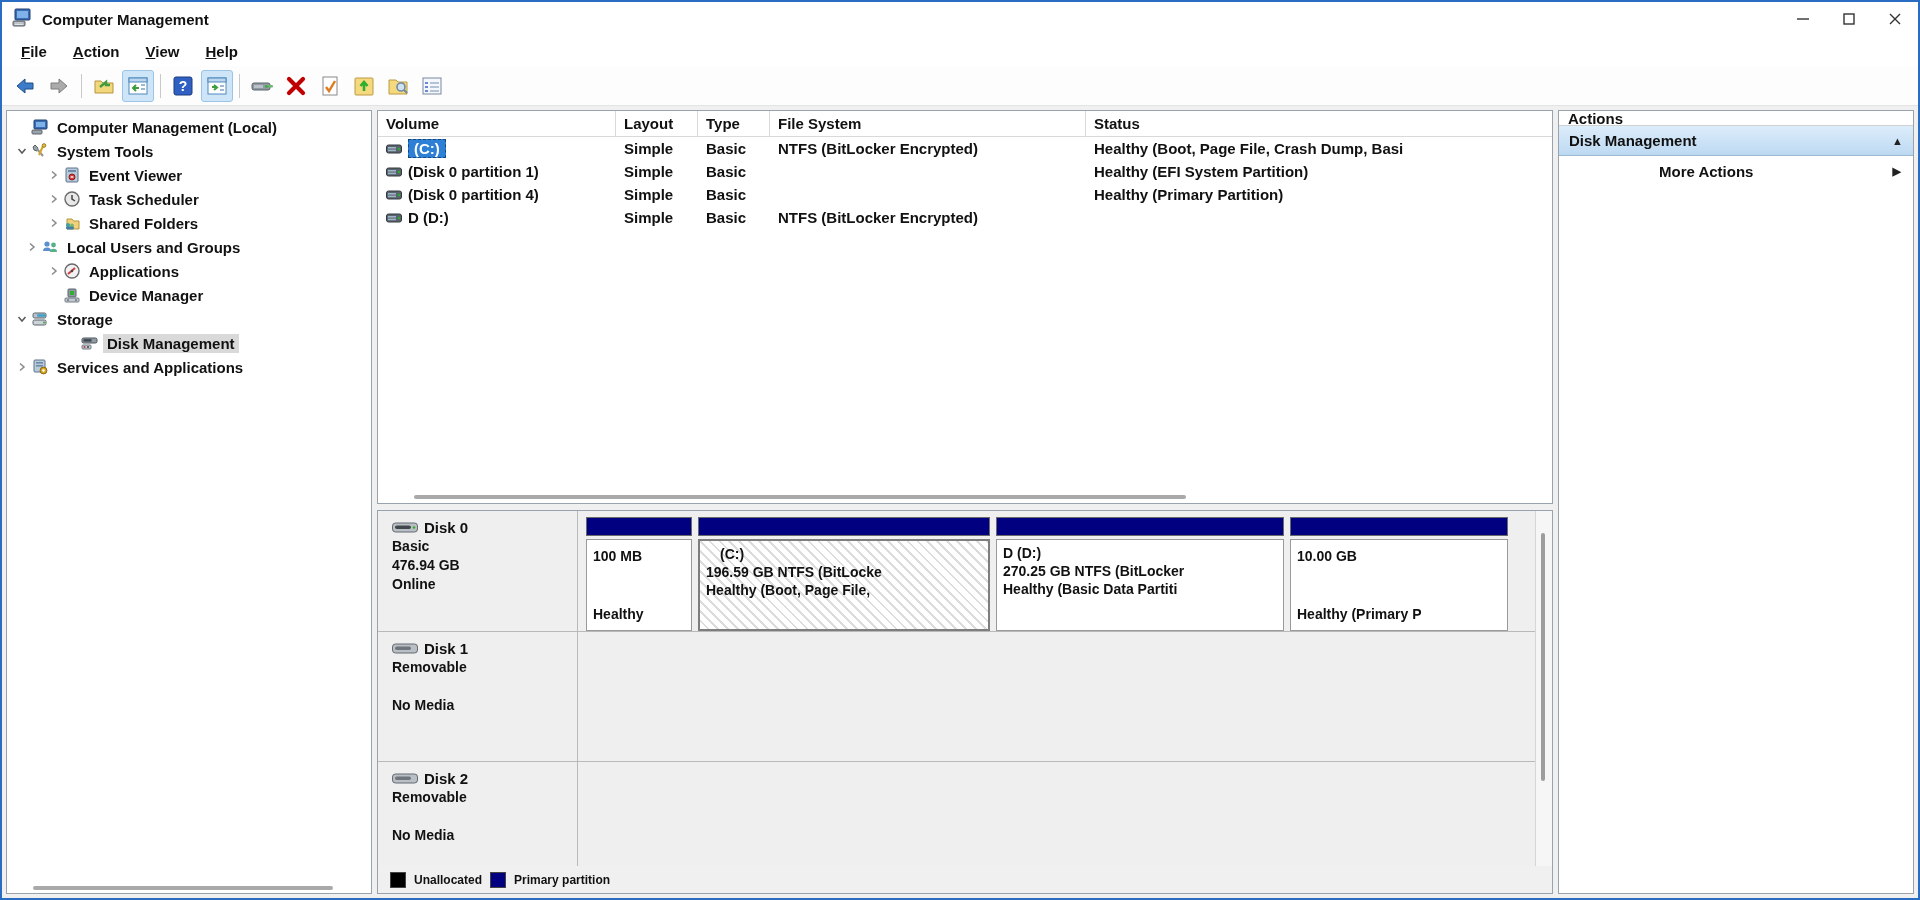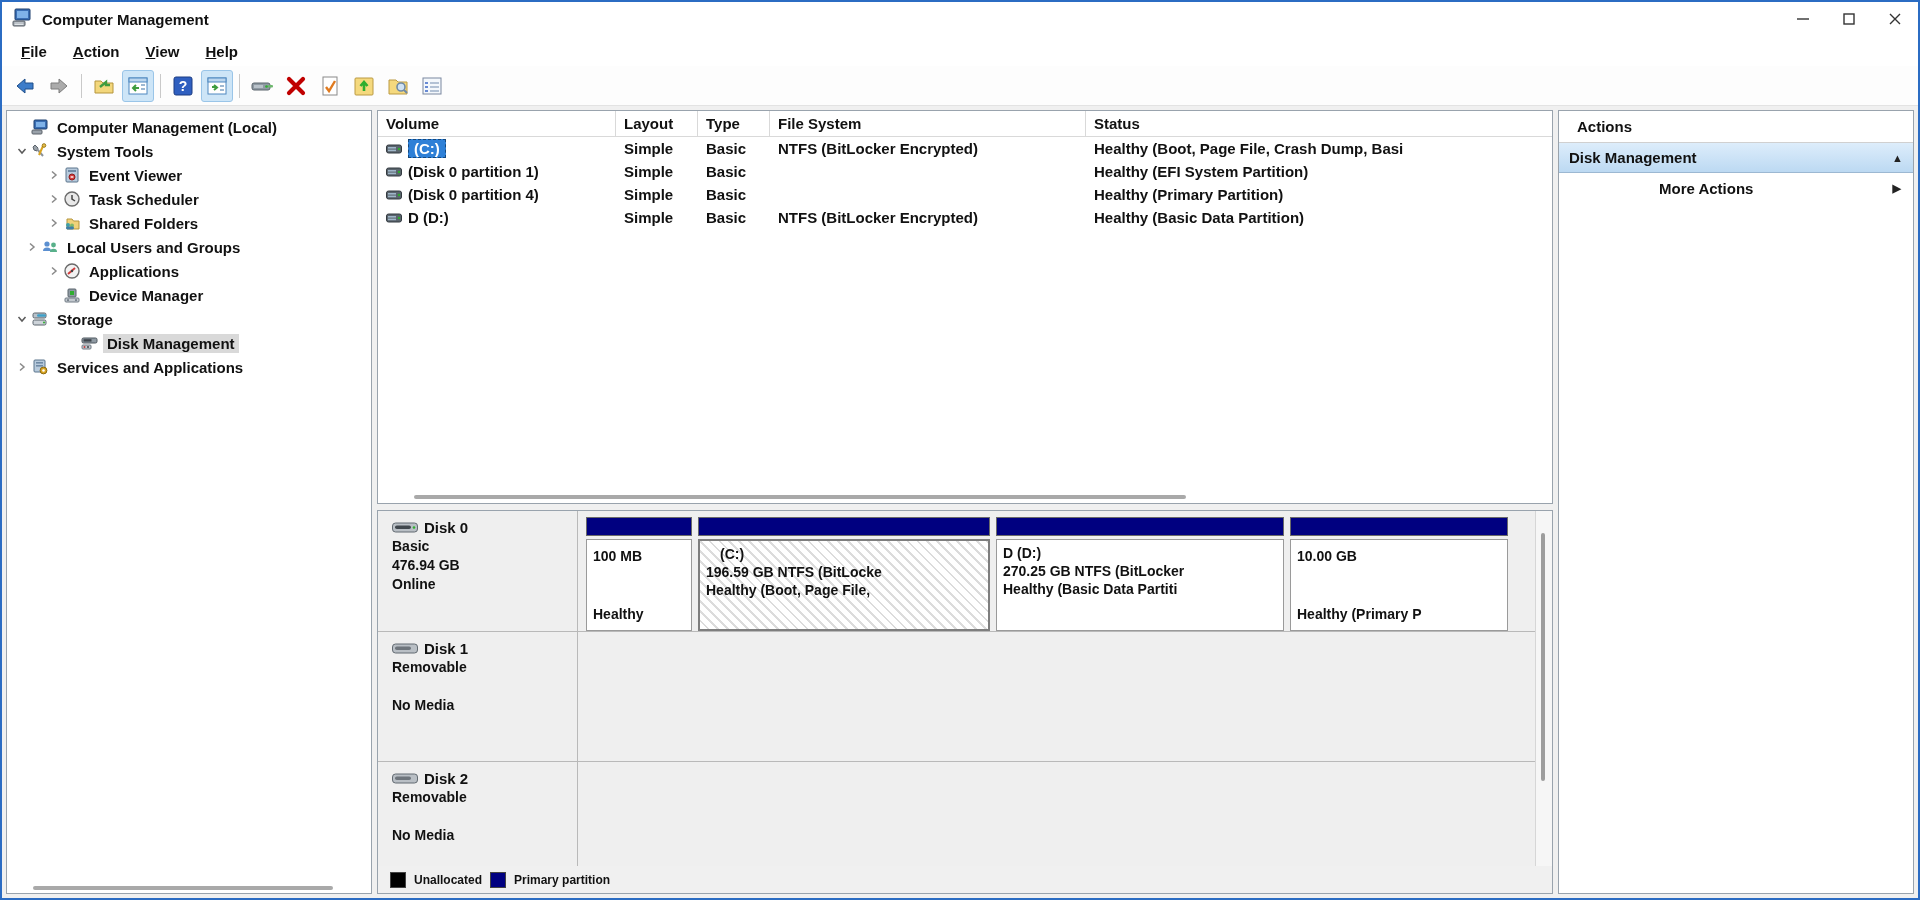--- a/index.html
+++ b/index.html
@@ -79,21 +79,21 @@
   .legend { height:27px; flex:0 0 auto; display:flex; align-items:center; gap:8px; padding-left:12px;
             background:#f0f0f0; font-size:12px; }
   .legend-item { display:flex; align-items:center; gap:8px; }
   .swatch { width:16px; height:16px; border:1px solid #444; }
   .swatch.black { background:#000000; } .swatch.navy { background:#000080; }
   .disk-vscroll-track { position:absolute; right:0; top:0; bottom:27px; width:17px; background:#f6f6f6; border-left:1px solid #d6d6d6; }
   .disk-vscroll-thumb { position:absolute; right:7px; top:22px; width:4px; height:248px; background:#9d9d9d; border-radius:2px; }
 
   
   .actions-panel { width:356px; flex:0 0 auto; display:flex; flex-direction:column; }
-  .actions-header { height:32px; display:flex; align-items:center; padding-left:18px;
+  .actions-header { height:15px; display:flex; align-items:center; padding-left:9px;
                     font-weight:700; border-bottom:1px solid #d0d0d0; }
   .actions-group { height:30px; display:flex; align-items:center; padding:0 10px;
                    background:linear-gradient(#ddedfb,#bcd9f2); border-bottom:1px solid #9cb8d2;
                    font-weight:700; }
   .actions-group .grp-label { flex:1; }
   .more-row { height:30px; display:flex; align-items:center; padding:0 12px 0 100px; }
   .more-row .more-label { flex:1; }
   .tri { font-size:11px; color:#222; }
 </style>
 </head>
@@ -450,21 +450,20 @@
                   <rect x="0.5" y="1" width="15" height="8" rx="2" fill="#5a646d" stroke="#333a40"></rect>
                   <rect x="2" y="3" width="8" height="1.6" fill="#9fb6c8"></rect>
                   <rect x="2" y="5.6" width="8" height="1.6" fill="#9fb6c8"></rect>
                   <circle cx="13" cy="5" r="1.2" fill="#2fae2f"></circle>
                 </svg></span>
               <span>D (D:)</span>
             </span>
           <span class="vcell c-lay">Simple</span>
           <span class="vcell c-typ">Basic</span>
           <span class="vcell c-fs">NTFS (BitLocker Encrypted)</span>
-          <span class="vcell c-st">Healthy (Basic Data Partition)</span>
         </div>
         <div class="vol-hscroll"></div>
       </div>
 
       <div class="panel disk-panel">
 
         <div class="disk-row r0">
           <div class="disk-label">
             <div class="dname">
                 <span><svg width="26" height="11" viewBox="0 0 26 11">

